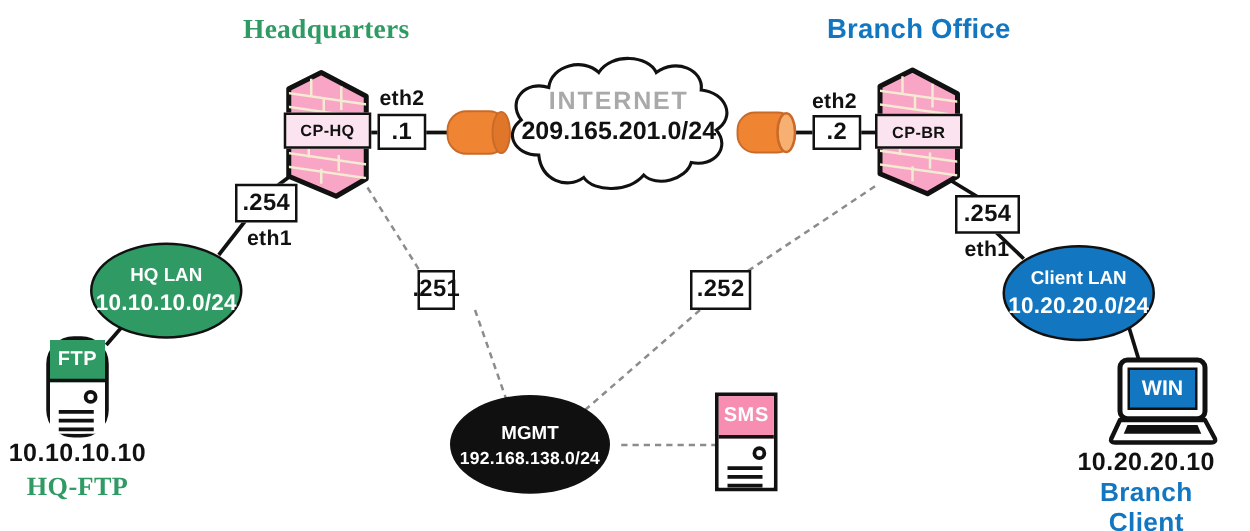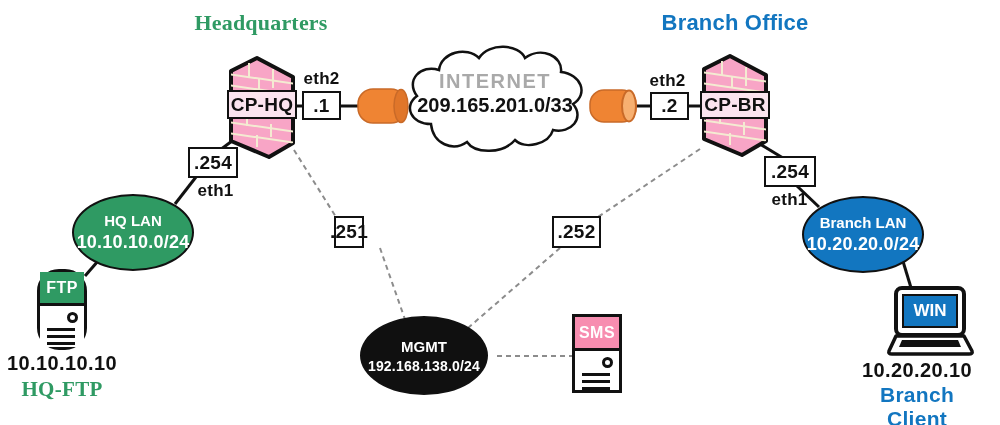--- a/index.html
+++ b/index.html
@@ -17,21 +17,21 @@
         letter-spacing:.3px;box-sizing:border-box;}
   .iface{position:absolute;font-size:17px;font-weight:700;text-align:center;letter-spacing:.2px;}
 
   .net-ellipse{position:absolute;border:2.5px solid #111;border-radius:50%;
         display:flex;flex-direction:column;align-items:center;justify-content:center;
         color:#fff;text-align:center;box-sizing:border-box;gap:3px;}
   .net-name{font-size:15px;font-weight:700;}
   .net-subnet{font-size:18px;font-weight:700;letter-spacing:.2px;}
 
   .fw-band{position:absolute;background:#fbe4ef;border:2.5px solid #111;display:flex;
-        align-items:center;justify-content:center;font-size:19px;font-weight:700;
+        align-items:center;justify-content:center;font-size:13px;font-weight:700;
         letter-spacing:.3px;box-sizing:border-box;}
 
   .server{position:absolute;background:#fff;border:3px solid #111;box-sizing:border-box;
         display:flex;flex-direction:column;}
   .server-badge{height:31px;display:flex;align-items:center;justify-content:center;
         color:#fff;font-size:16px;font-weight:700;border-bottom:3px solid #111;letter-spacing:.5px;}
   .server-body{position:relative;flex:1;background:#fff;}
   .server-led{position:absolute;top:6px;right:6px;width:5px;height:5px;border:3px solid #111;
         border-radius:50%;background:#fff;}
   .server-vent{position:absolute;left:7px;width:28px;height:0;border-top:3px solid #111;}
@@ -80,21 +80,21 @@
     </g>
   </svg>
 
   <svg class="abs" style="left:393px;top:40px;" width="204" height="118" viewBox="0 0 204 118">
     <path d="M 38,84 C 18,84 10,66 24,56 C 12,40 28,24 46,30 C 48,12 74,6 86,18
              C 96,2 126,4 132,18 C 148,6 170,16 168,32 C 188,34 196,54 180,64
              C 192,78 178,94 160,90 C 156,104 132,110 122,100 C 110,114 82,114 74,102
              C 60,112 40,104 38,84 Z" fill="#ffffff" stroke="#111" stroke-width="2.5"></path>
   </svg>
   <div class="cloud-label abs" style="left:413px;top:70px;width:164px;font-size:20px;color:#a9a9a9;letter-spacing:1.5px;text-align:center;">INTERNET</div>
-  <div class="cloud-label abs" style="left:400px;top:94px;width:190px;font-size:20px;color:#111;">209.165.201.0/33</div>
+  <div class="cloud-label abs" style="left:400px;top:94px;width:190px;font-size:20px;color:#111;">209.165.201.0/24</div>
 
   <div class="site-title hq-color abs" style="left:161px;top:10px;width:200px;">Headquarters</div>
   <div class="site-title br-color abs" style="left:635px;top:10px;width:200px;">Branch Office</div>
 
   <svg class="abs" style="left:227px;top:54px;" width="70" height="106" viewBox="0 0 70 106">
     <defs>
         <clipPath id="fwclip-hq">
           <polygon points="4,17 30,4 66,23 66,89 42,103 4,87"></polygon>
         </clipPath>
       </defs>
@@ -149,21 +149,21 @@
   <div class="iface" style="left:768px;top:190px;width:43px;">eth1</div>
 
   <div class="nbox" style="left:334px;top:216px;width:30px;height:32px;">.251</div>
   <div class="nbox" style="left:552px;top:216px;width:49px;height:32px;">.252</div>
 
   <div class="net-ellipse" style="left:72px;top:194px;width:122px;height:77px;background:#2f9a63;">
     <div class="net-name">HQ LAN</div>
     <div class="net-subnet">10.10.10.0/24</div>
   </div>
   <div class="net-ellipse" style="left:802px;top:196px;width:122px;height:77px;background:#1276c0;">
-    <div class="net-name">Branch LAN</div>
+    <div class="net-name">Client LAN</div>
     <div class="net-subnet">10.20.20.0/24</div>
   </div>
   <div class="net-ellipse" style="left:360px;top:316px;width:128px;height:79px;background:#101010;">
     <div class="net-name">MGMT</div>
     <div class="net-subnet" style="font-size:14px;">192.168.138.0/24</div>
   </div>
 
   <div class="server" style="left:37px;top:269px;width:50px;height:81px;border-radius:22px;">
     <div class="server-badge" style="background:#2f9a63;">FTP</div>
     <div class="server-body">

